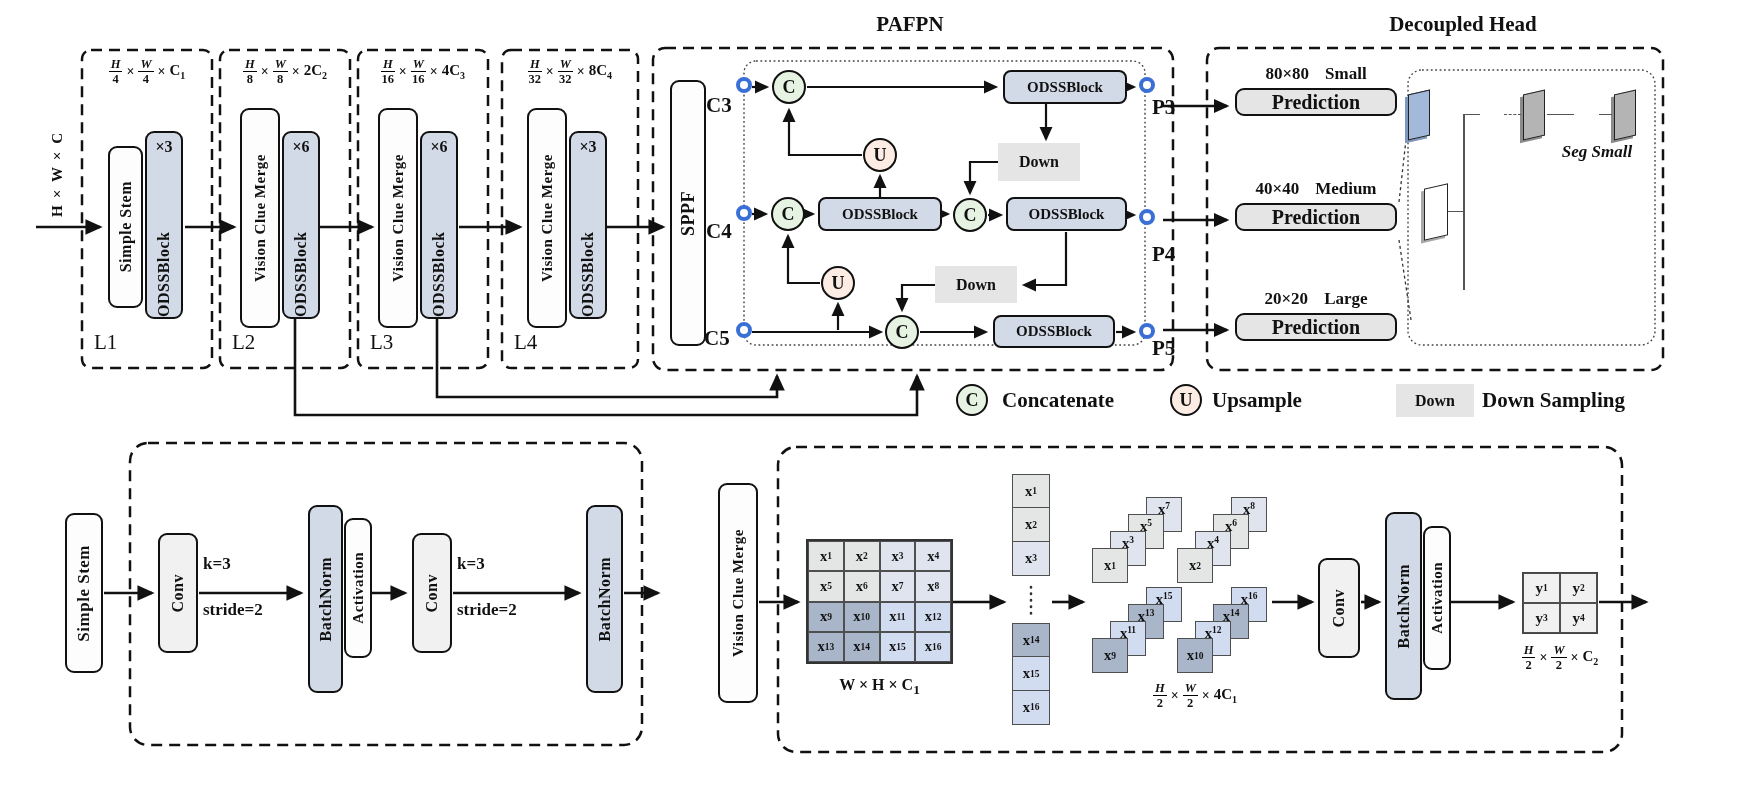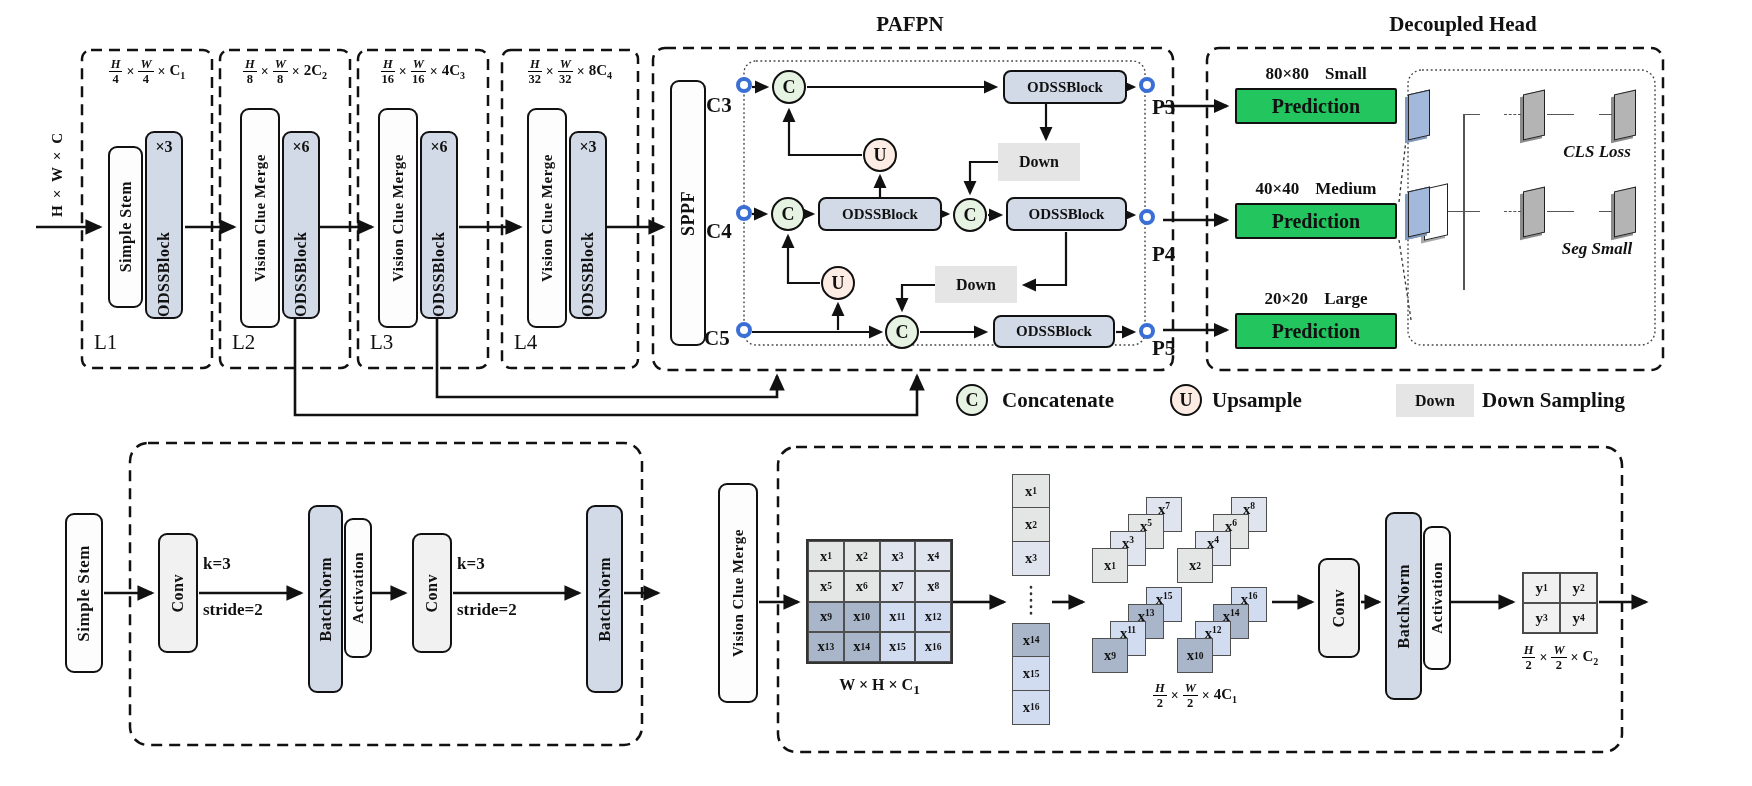--- a/index.html
+++ b/index.html
@@ -35,22 +35,22 @@
            font-weight:bold;font-size:16px;z-index:7;}
   .ccirc{position:absolute;width:34px;height:34px;border-radius:50%;border:2.2px solid #111;background:#e6f2e2;
          display:flex;align-items:center;justify-content:center;font-weight:bold;font-size:18px;z-index:8;}
   .ucirc{background:#fcece3;}
   .bdot{position:absolute;width:16px;height:16px;border-radius:50%;border:4.6px solid #3a6fd6;background:#fff;z-index:9;}
   .iolabel{position:absolute;font-weight:bold;font-size:21px;z-index:8;}
   
   .pred-row{position:absolute;left:0;width:100%;}
   .pred-row .plabel{position:absolute;left:28px;width:162px;display:flex;justify-content:center;gap:16px;
                     font-weight:bold;font-size:17px;}
-  .pred-row .pbox{position:absolute;left:28px;top:24px;width:162px;height:36px;border:2.4px solid #111;border-radius:2px;
-                  background:#22c55e;display:flex;align-items:center;justify-content:center;font-weight:bold;font-size:20px;}
+  .pred-row .pbox{position:absolute;left:28px;top:24px;width:162px;height:28px;border:2.4px solid #111;border-radius:9px;
+                  background:#e5e5e5;display:flex;align-items:center;justify-content:center;font-weight:bold;font-size:20px;}
   #pred-rows .pred-row:nth-of-type(1){top:16px;}
   #pred-rows .pred-row:nth-of-type(2){top:131px;}
   #pred-rows .pred-row:nth-of-type(3){top:241px;}
   .loss-row{position:absolute;left:0;width:247px;height:75px;}
   #loss-rows .loss-row:nth-of-type(1){top:22px;}
   #loss-rows .loss-row:nth-of-type(2){top:119px;}
   #loss-rows .loss-row:nth-of-type(3){top:197px;}
   .sheet{position:absolute;width:22px;height:46px;border:1.4px solid #222;transform:skewY(-13deg);}
   .sheet.g{background:#b4b4b4;box-shadow:-3px 2px 0 #8b8b8b;}
   .sheet.w{background:#fff;box-shadow:-3px 2px 0 #a8a8a8;}
@@ -349,31 +349,20 @@
         <div class="pbox">Prediction</div>
       </div>
     </div>
 
   <div class="abs" style="left:1408px;top:70px;width:247px;height:275px;z-index:6">
     <div class="sheet w" style="left:16px;top:116px;width:24px;height:52px;position:absolute"></div>
     <div class="abs" style="left:40px;top:141px;width:15px;height:0;border-top:1.6px solid #555"></div>
     <div class="abs" style="left:55px;top:45px;width:1.6px;height:175px;background:#555"></div>
     <div id="loss-rows" class="abs" style="left:0;top:0;width:247px;height:275px">
 
-        <div class="loss-row">
-          <div class="lr-line lr-feed"></div>
-          <div class="sheet g"></div>
-          <div class="lr-line lr-dash"></div>
-          <div class="sheet g"></div>
-          <div class="lr-line lr-s1"></div>
-          <div class="sheet w"></div>
-          <div class="lr-line lr-s2"></div>
-          <div class="sheet b"></div>
-          <div class="loss-label">CLS Loss</div>
-        </div>
 
 
         <div class="loss-row">
           <div class="lr-line lr-feed"></div>
           <div class="sheet g"></div>
           <div class="lr-line lr-dash"></div>
           <div class="sheet g"></div>
           <div class="lr-line lr-s1"></div>
           <div class="sheet w"></div>
           <div class="lr-line lr-s2"></div>

